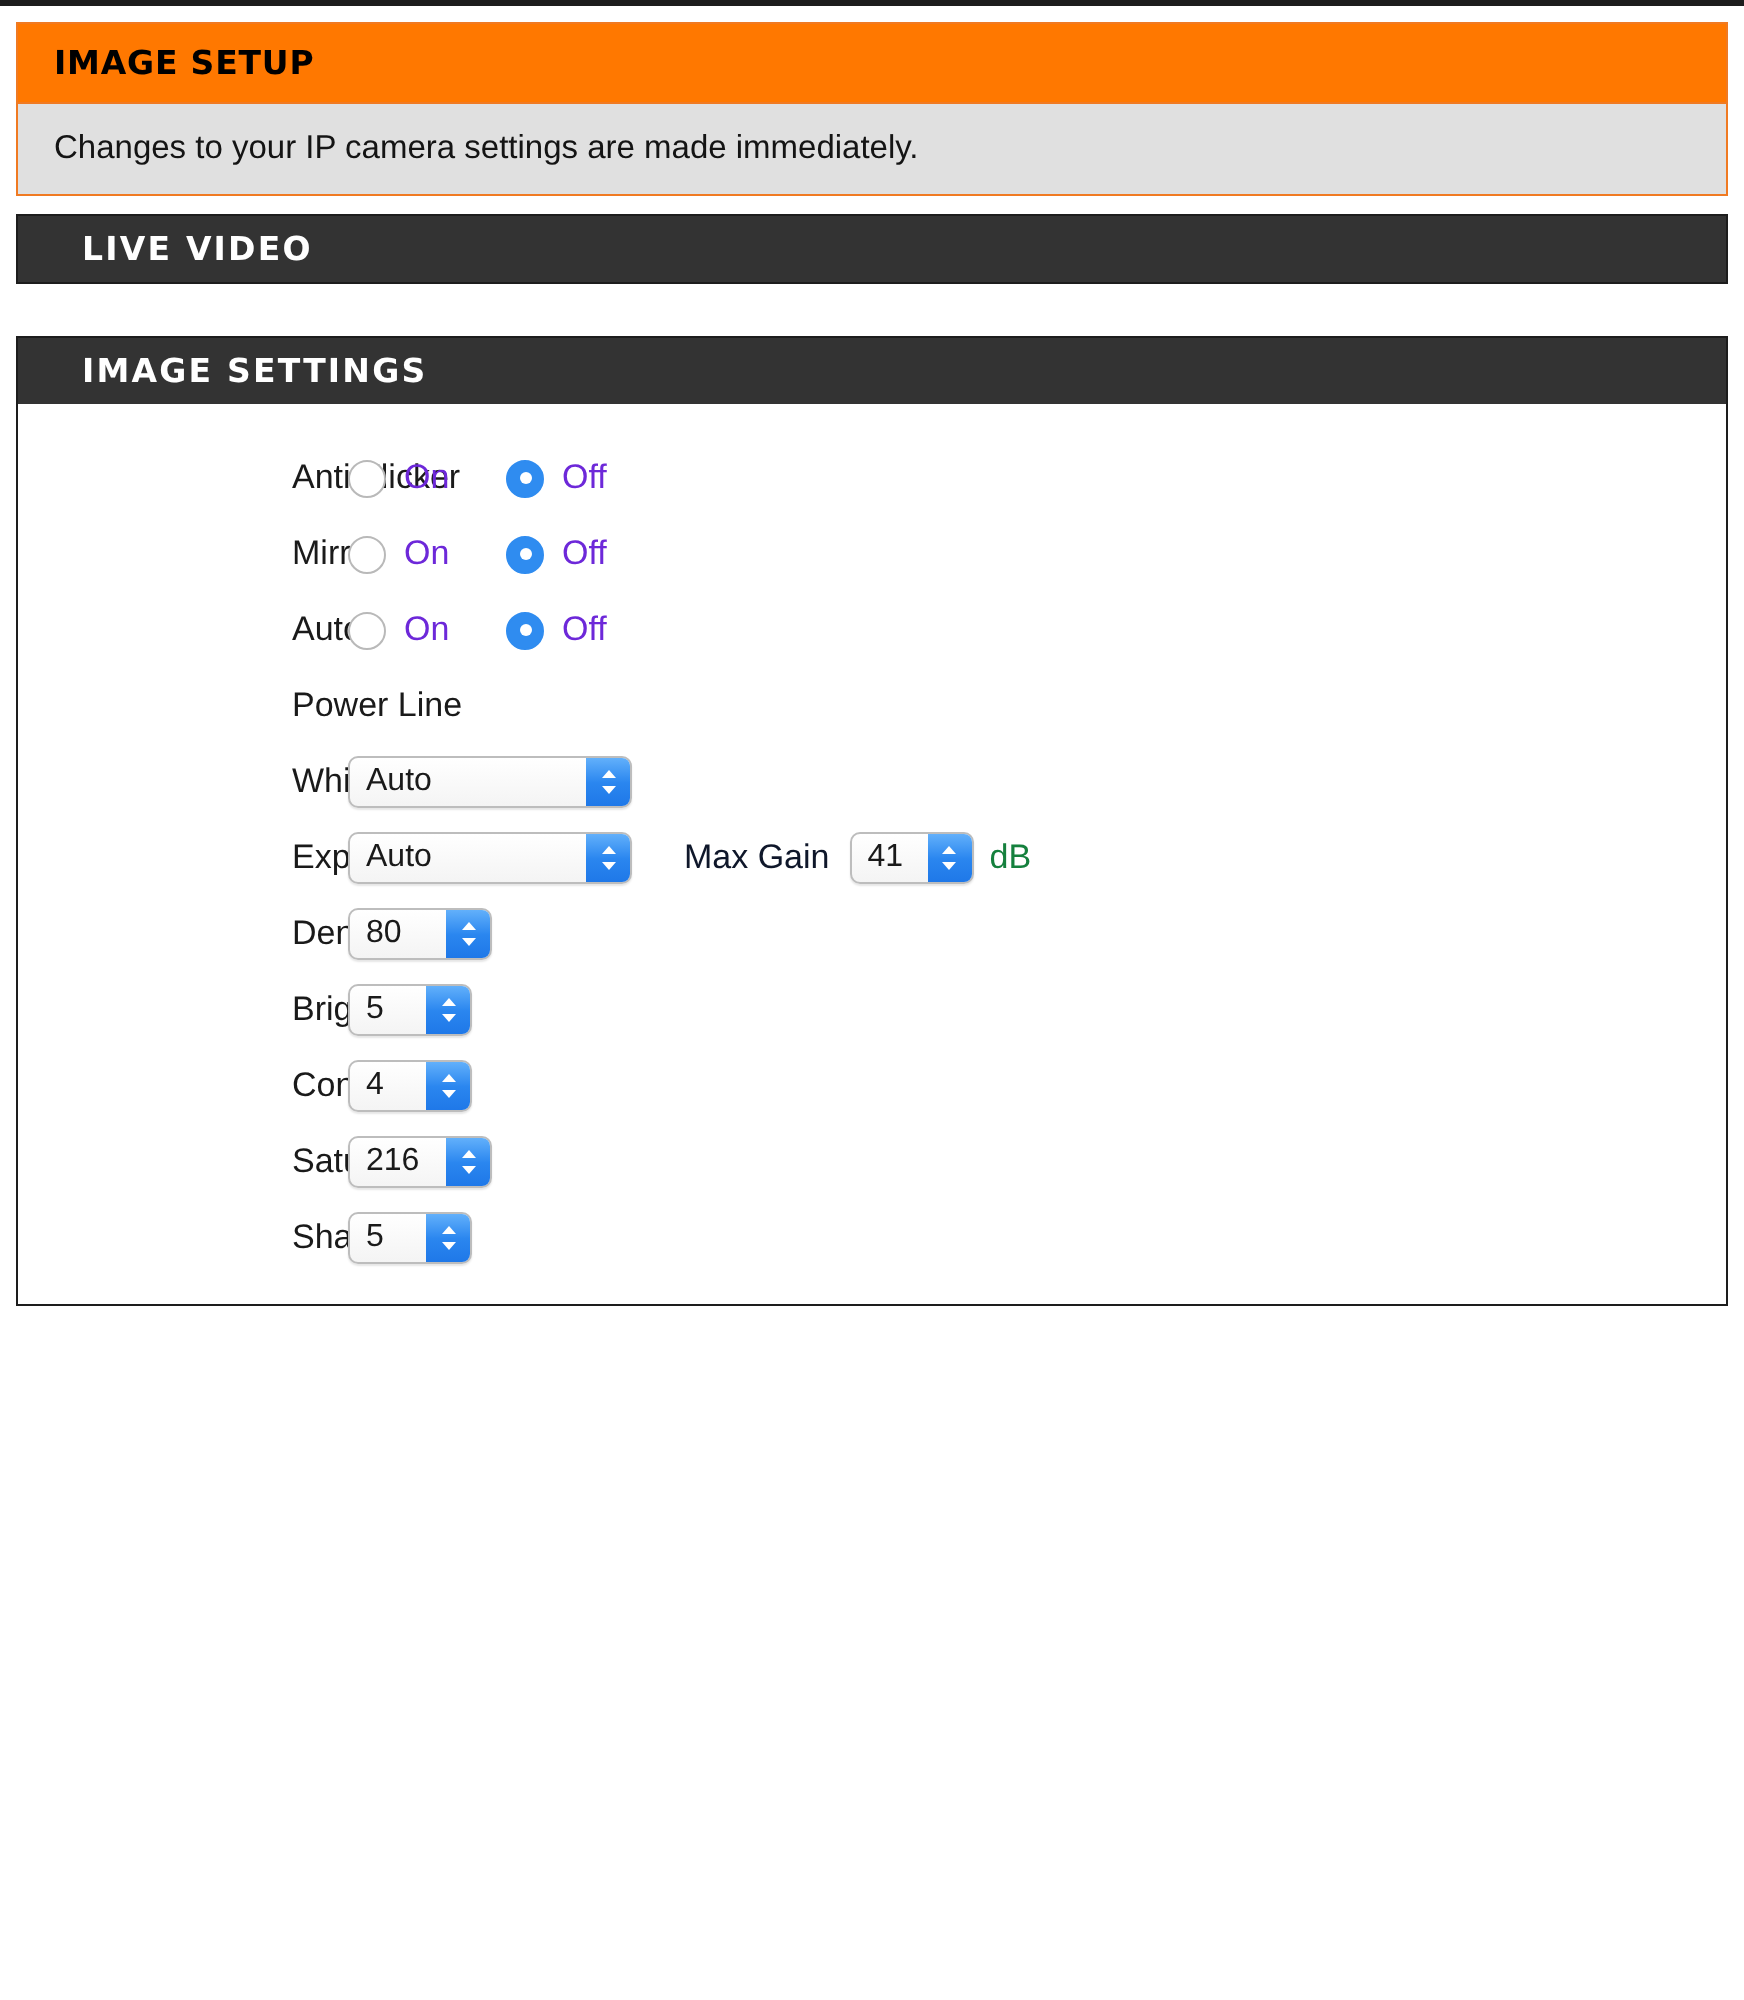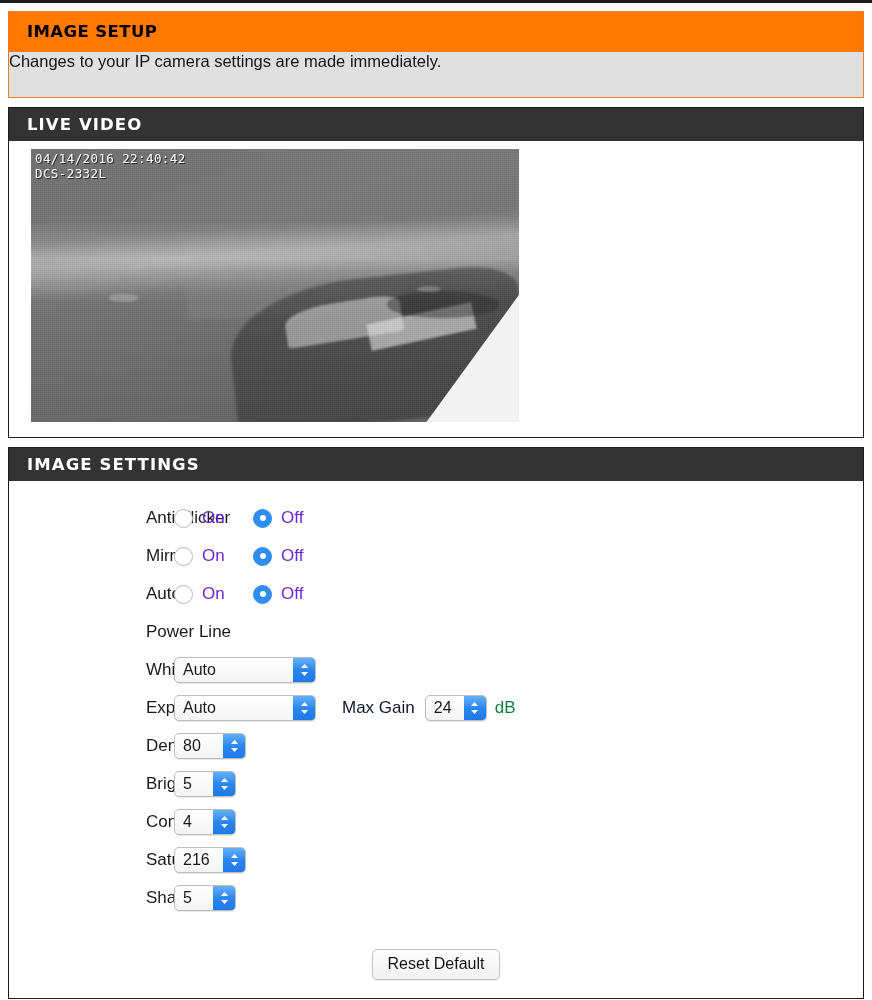--- a/index.html
+++ b/index.html
@@ -46,41 +46,42 @@
     font-family: "DejaVu Sans", sans-serif;
     font-weight: bold;
     font-size: 16.5px;
     letter-spacing: 0.4px;
     color: #000000;
   }
   .setup-body {
     background: #e0e0e0;
     height: 45px;
     display: flex;
-    align-items: flex-start;
+    align-items: center;
+    padding-left: 18px;
     border-top: 1px solid #f07a22;
   }
   .setup-body-text {
     font-size: 16.5px;
     color: #141414;
   }
 
   
   .video-panel {
     margin-top: 9px;
     border: 1px solid #1d1d1d;
     box-sizing: border-box;
     background: #ffffff;
   }
   .dark-header {
     background: #333333;
     height: 33px;
     display: flex;
     align-items: center;
-    padding-left: 18px;
+    padding-left: 32px;
   }
   .dark-header-title {
     font-family: "DejaVu Sans", sans-serif;
     font-weight: bold;
     font-size: 16.5px;
     letter-spacing: 1.1px;
     color: #ffffff;
   }
   .video-area {
     height: 296px;
@@ -199,21 +200,21 @@
     font-size: 12.5px;
     line-height: 15px;
     color: #ffffff;
     text-shadow: 1px 1px 0 rgba(0,0,0,0.65);
     white-space: pre;
     letter-spacing: 0.4px;
   }
 
   
   .settings-panel {
-    margin-top: 9px;
+    margin-top: 26px;
     border: 1px solid #1d1d1d;
     box-sizing: border-box;
     background: #ffffff;
   }
   .settings-body {
     padding: 18px 0 14px 0;
   }
 
   .row {
     display: flex;
@@ -358,37 +359,20 @@
       </div>
       <div class="setup-body">
         <span class="setup-body-text">Changes to your IP camera settings are made immediately.</span>
       </div>
     </section>
 
     <section class="video-panel">
       <div class="dark-header">
         <span class="dark-header-title">LIVE VIDEO</span>
       </div>
-      <div class="video-area">
-        <div class="video-frame">
-          <div class="vid-bg"></div>
-          <div class="vid-hood"></div>
-          <div class="vid-glow"></div>
-          <div class="vid-car-body"></div>
-          <div class="vid-car-roof"></div>
-          <div class="vid-car-win"></div>
-          <div class="vid-bush"></div>
-          <div class="vid-spot"></div>
-          <div class="vid-spot2"></div>
-          <div class="vid-noise"></div>
-          <div class="vid-white-corner"></div>
-          <div class="vid-osd">04/14/2016 22:40:42</div>
-          <div class="vid-osd" style="top:17px;">DCS-2332L</div>
-        </div>
-      </div>
     </section>
 
     <section class="settings-panel">
       <div class="dark-header">
         <span class="dark-header-title">IMAGE SETTINGS</span>
       </div>
       <div class="settings-body">
 
         <div class="row">
           <div class="row-label">Anti Flicker</div>
@@ -458,21 +442,21 @@
               <span class="val">Auto</span>
               <span class="arrows">
                 <svg width="11" height="16" viewBox="0 0 11 16">
                   <path d="M5.5 2 L9 6 H2 Z" fill="#ffffff"></path>
                   <path d="M5.5 14 L9 10 H2 Z" fill="#ffffff"></path>
                 </svg>
               </span>
             </div>
             <span class="gain-label">Max Gain</span>
             <div class="mac-select sel-gain">
-              <span class="val">24</span>
+              <span class="val">41</span>
               <span class="arrows">
                 <svg width="11" height="16" viewBox="0 0 11 16">
                   <path d="M5.5 2 L9 6 H2 Z" fill="#ffffff"></path>
                   <path d="M5.5 14 L9 10 H2 Z" fill="#ffffff"></path>
                 </svg>
               </span>
             </div>
             <span class="db-label">dB</span>
           </div>
         </div>
@@ -545,21 +529,18 @@
               <span class="arrows">
                 <svg width="11" height="16" viewBox="0 0 11 16">
                   <path d="M5.5 2 L9 6 H2 Z" fill="#ffffff"></path>
                   <path d="M5.5 14 L9 10 H2 Z" fill="#ffffff"></path>
                 </svg>
               </span>
             </div>
           </div>
         </div>
 
-        <div class="reset-wrap">
-          <button class="reset-btn" type="button">Reset Default</button>
-        </div>
 
       </div>
     </section>
 
   </div>
 </div>
 
 </body></html>

